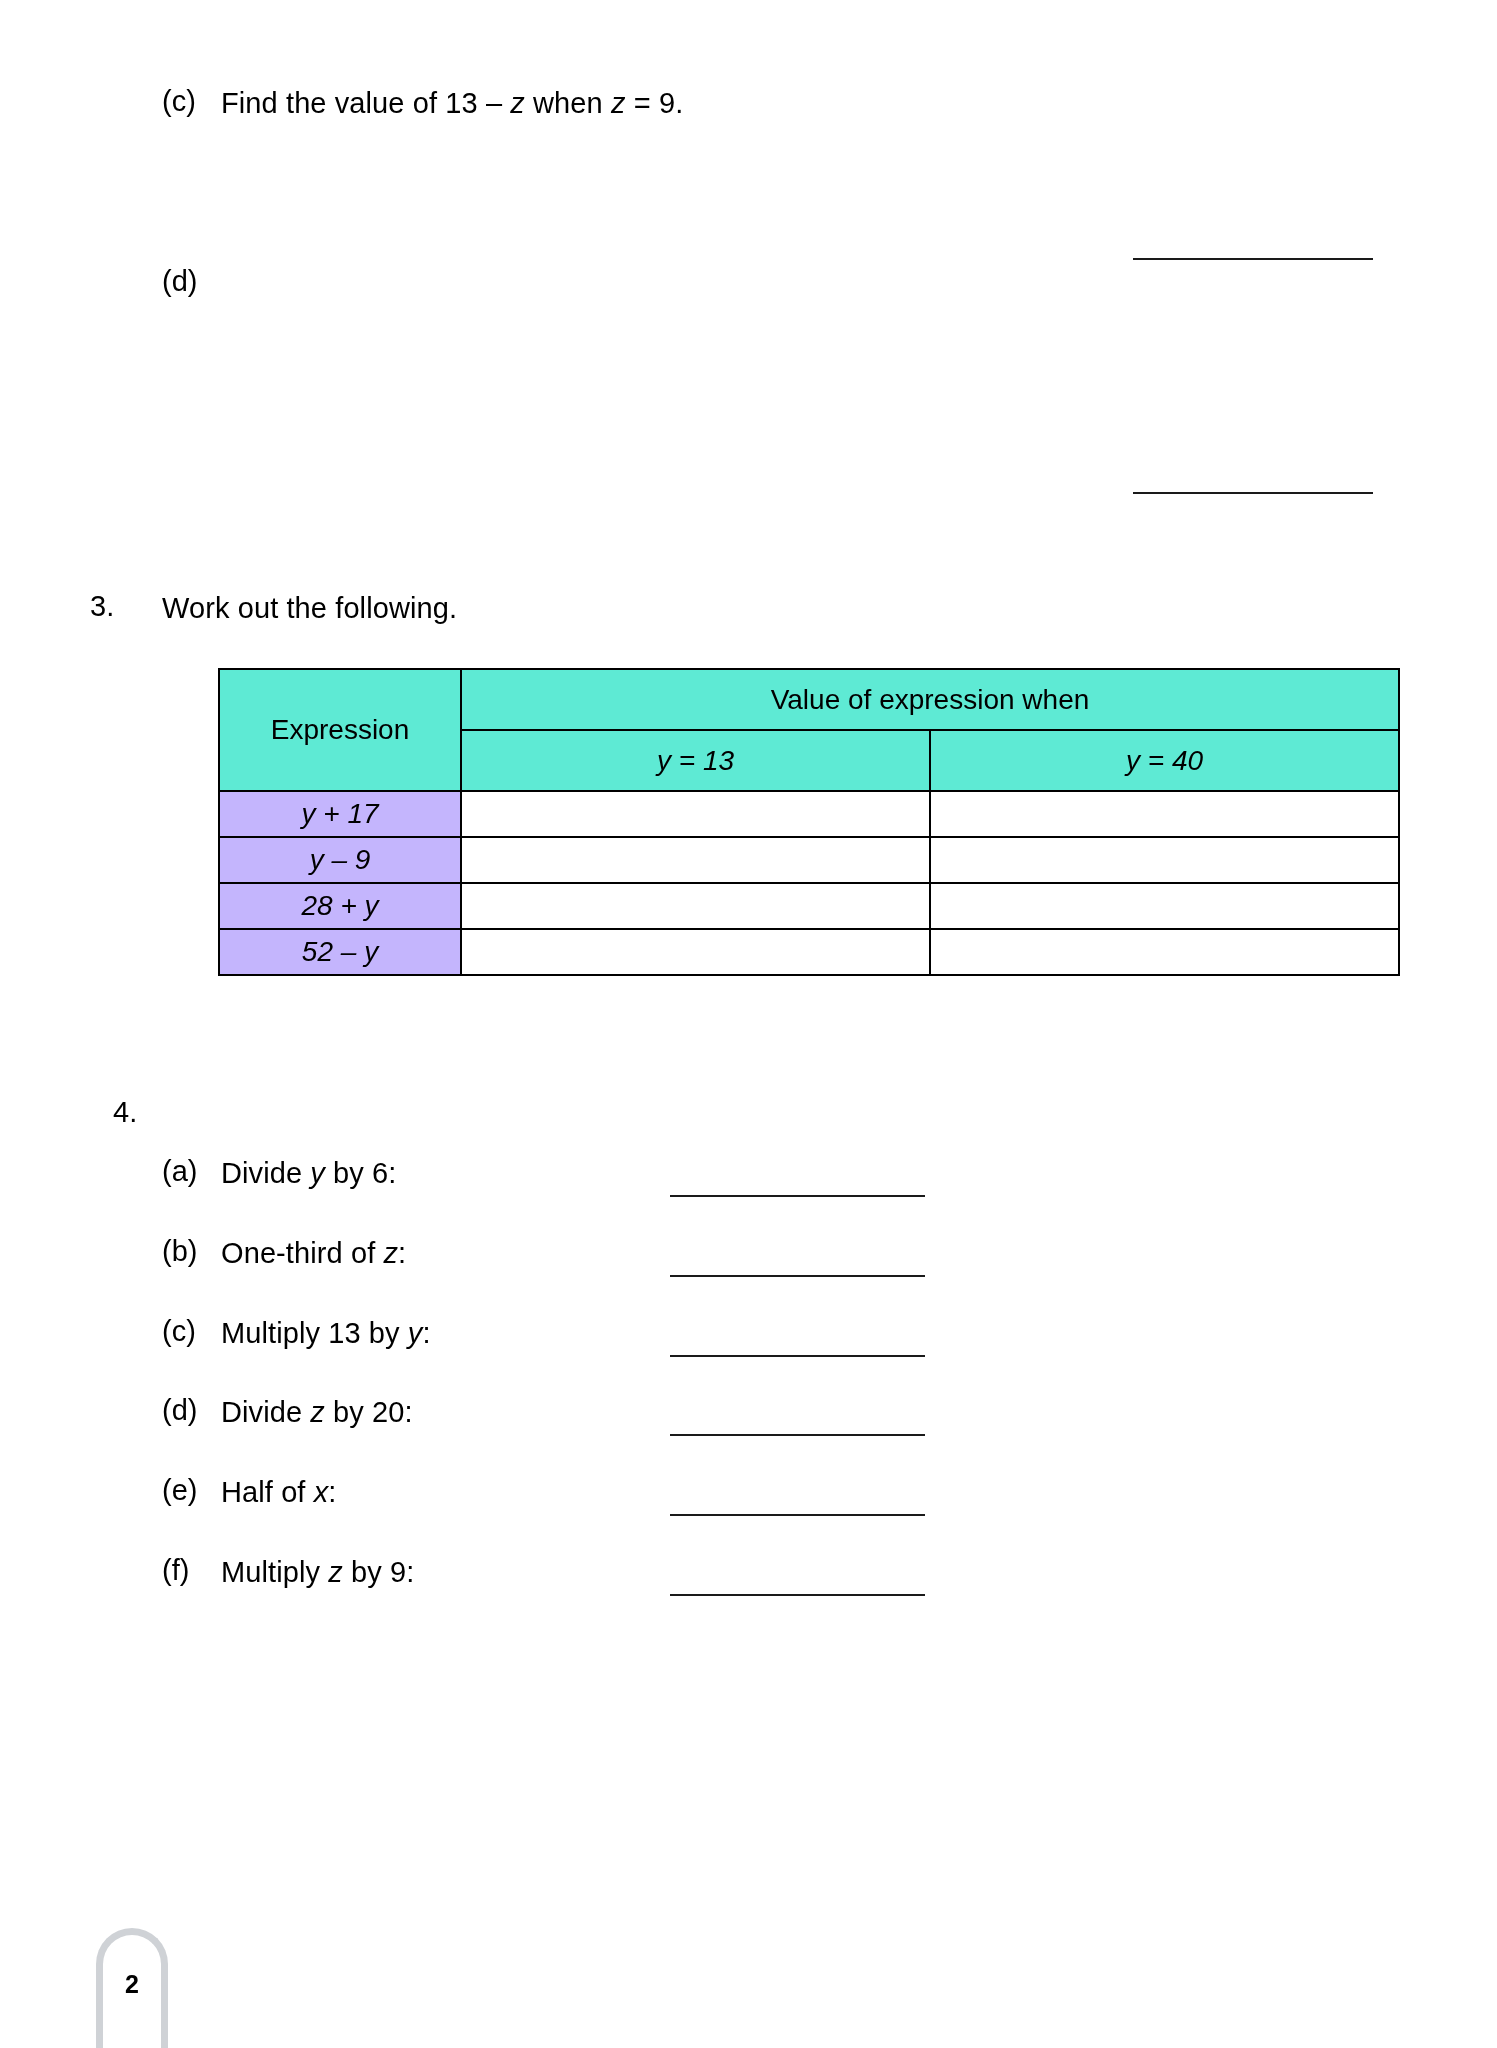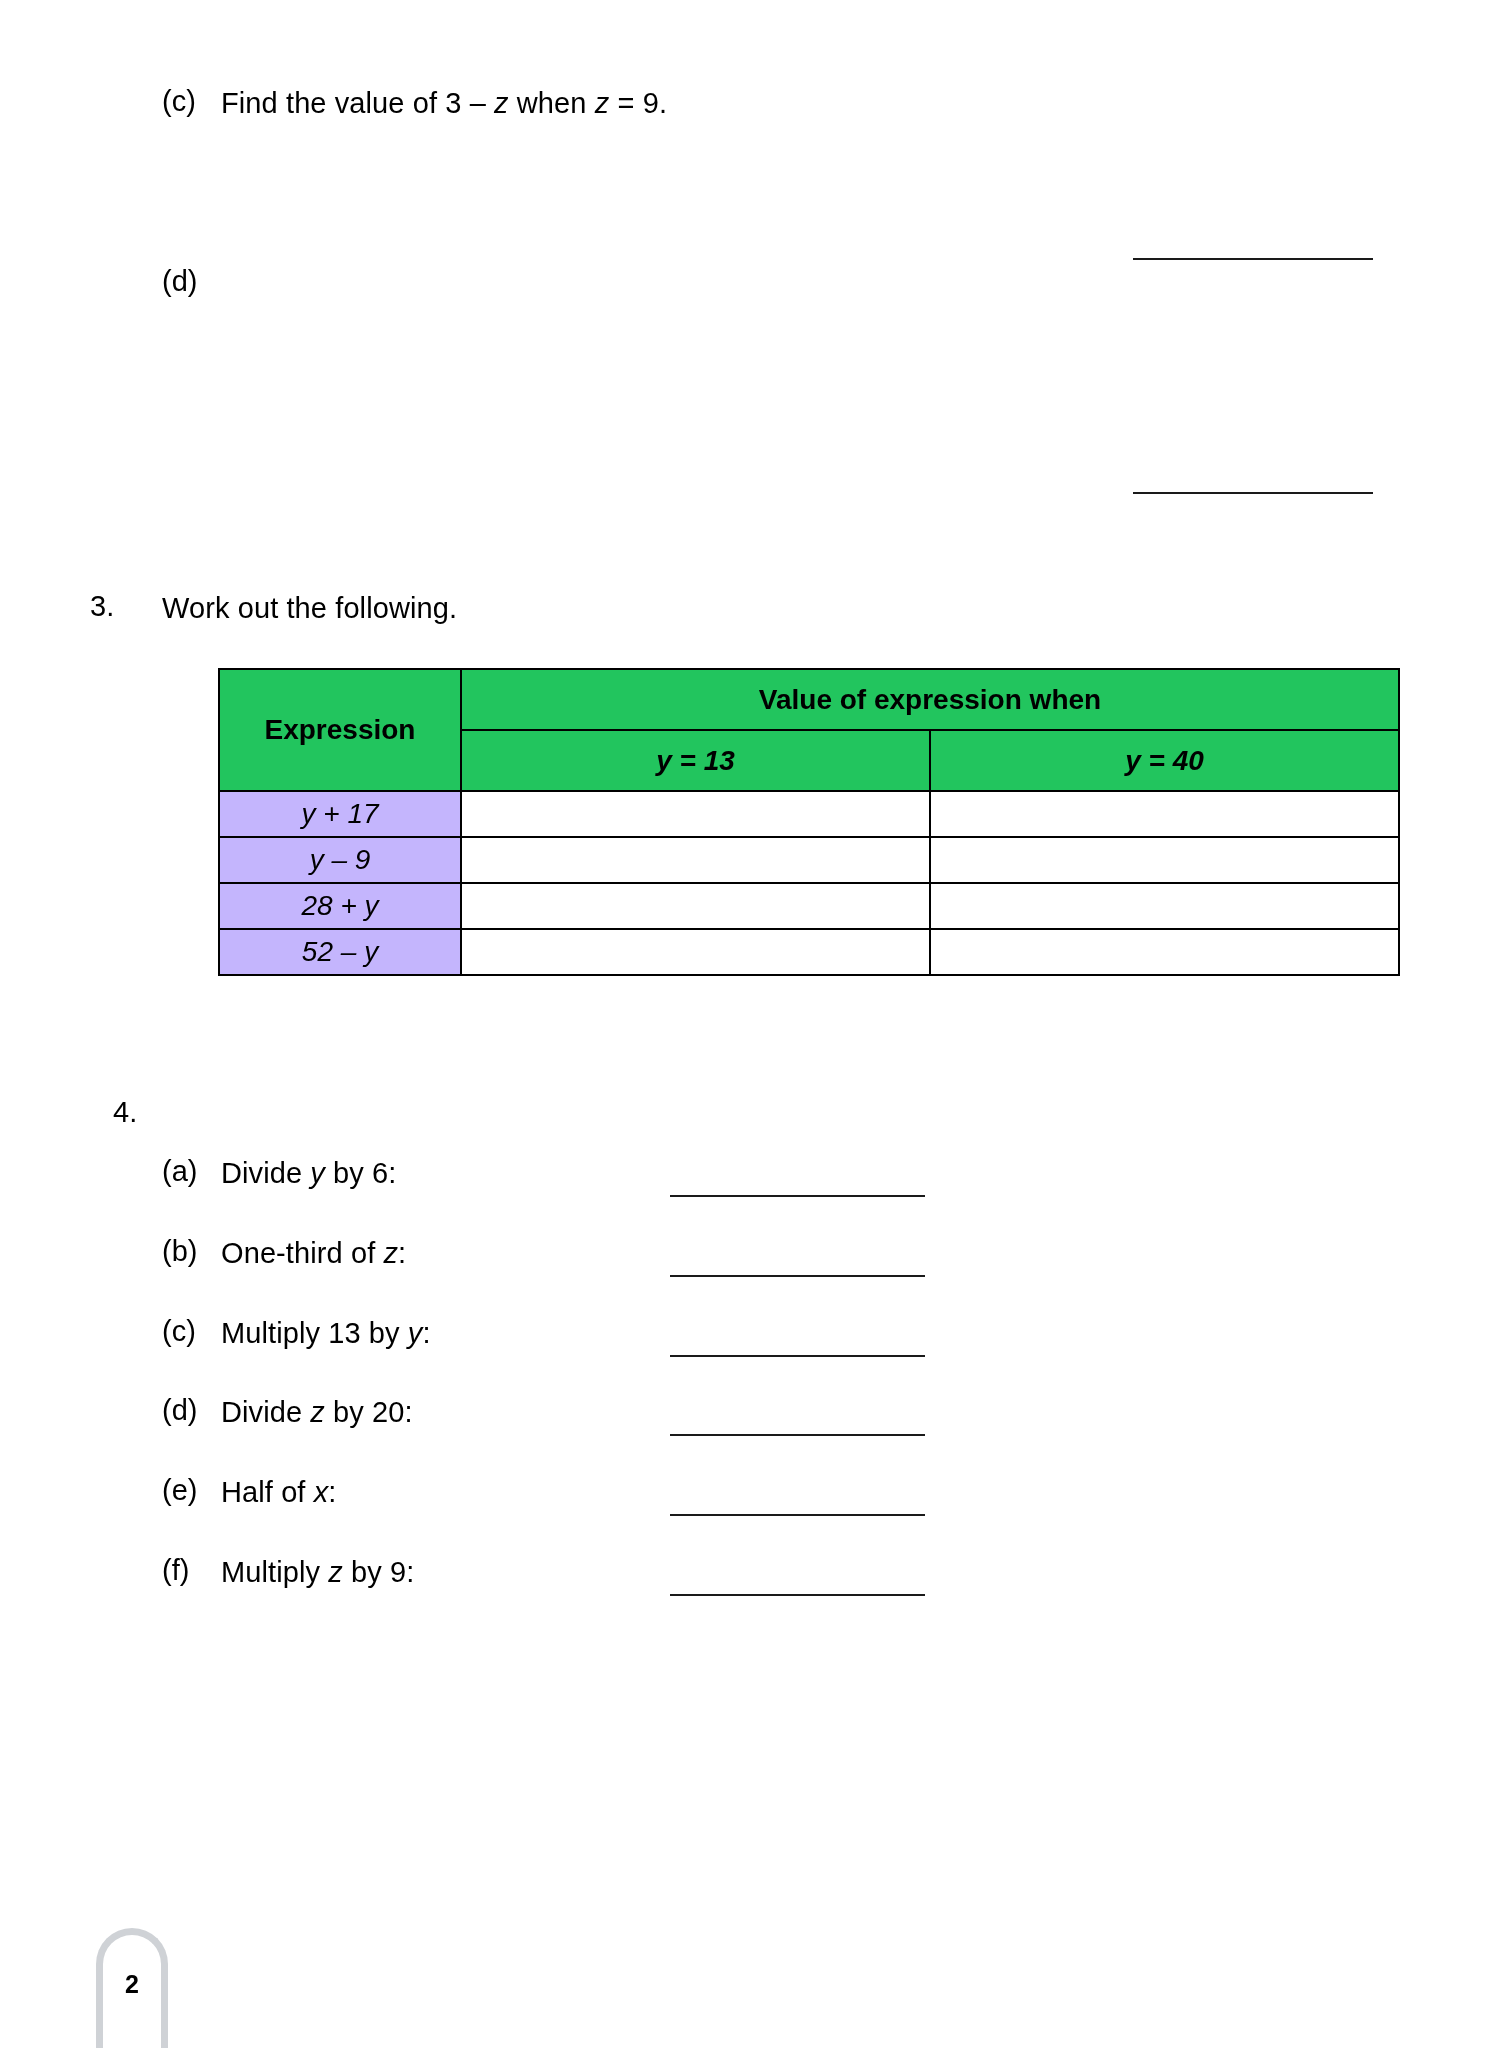--- a/index.html
+++ b/index.html
@@ -57,22 +57,22 @@
   }
   table.work th,
   table.work td {
     border: 2.5px solid #000000;
     text-align: center;
     font-weight: normal;
     font-size: 28px;
     padding: 0;
   }
   table.work th {
-    background: #22c55e;
-    font-weight: bold;
+    background: #5eead4;
+    font-weight: normal;
   }
   th.col-expr {
     width: 240px;
     height: 120px;
   }
   th.grp {
     height: 58px;
     font-size: 29px;
   }
   th.sub {
@@ -120,21 +120,21 @@
     white-space: nowrap;
   }
 </style>
 </head>
 <body>
 
 <div id="page">
 
   <div class="qnum" style="left:162px; top:85px;">(c)</div>
   <div class="qtext" style="left:221px; top:85px;">
-    <span>Find the value of 3 – </span><span class="var">z</span><span> when </span><span class="var">z</span><span> = 9.</span>
+    <span>Find the value of 13 – </span><span class="var">z</span><span> when </span><span class="var">z</span><span> = 9.</span>
   </div>
   <div class="ansline" style="left:1133px; top:258px; width:240px;"></div>
 
   <div class="qnum" style="left:162px; top:265px;">(d)</div>
   <div class="ansline" style="left:1133px; top:492px; width:240px;"></div>
 
   <div class="qnum" style="left:90px; top:590px;">3.</div>
   <div class="qtext" style="left:162px; top:590px;">Work out the following.</div>
 
   <div class="tbl-wrap">

